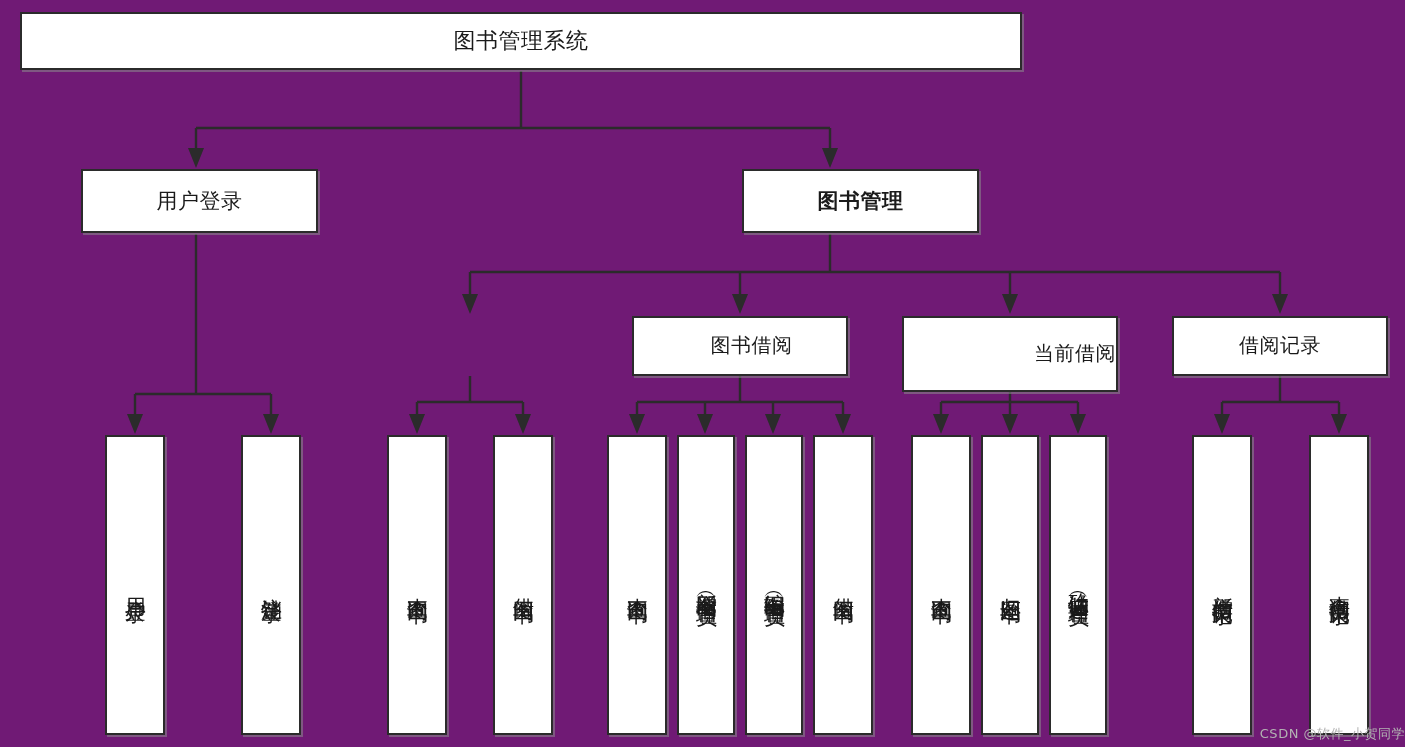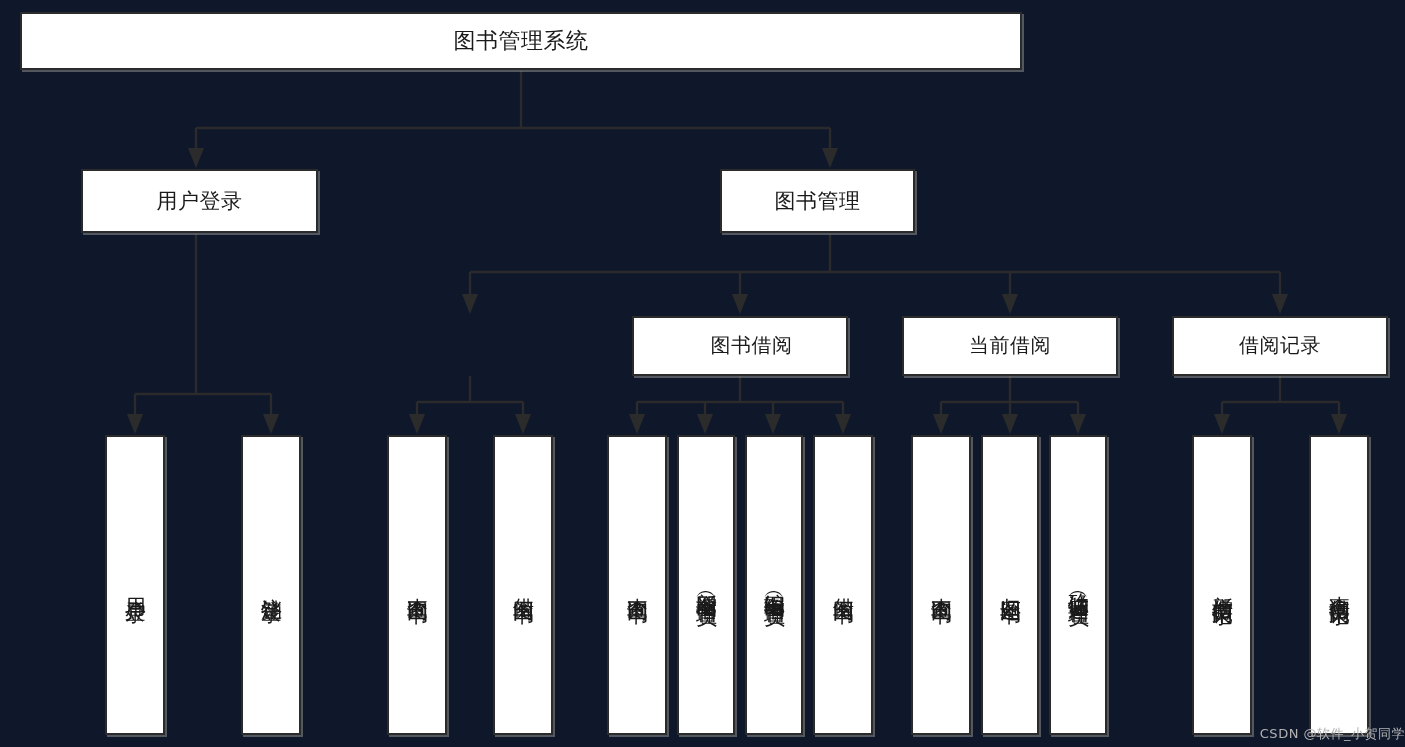--- a/index.html
+++ b/index.html
@@ -8,21 +8,21 @@
     padding: 0;
     background: #ffffff;
   }
   body {
     font-family: "DejaVu Sans", "Liberation Sans", sans-serif;
   }
   #diagram-canvas {
     position: relative;
     width: 1405px;
     height: 747px;
-    background: #0f172a;
+    background: #701a75;
     overflow: hidden;
   }
   
   #connectors {
     position: absolute;
     left: 0;
     top: 0;
     width: 1405px;
     height: 747px;
     pointer-events: none;
@@ -164,28 +164,28 @@
     <polygon points="1331,414 1347,414 1339,434"></polygon>
   </svg>
 
   <div class="node horiz root" style="left:20px; top:12px; width:1002px; height:58px;">
     <span class="node-label">图书管理系统</span>
   </div>
 
   <div class="node horiz level1" style="left:81px; top:169px; width:237px; height:64px;">
     <span class="node-label">用户登录</span>
   </div>
-  <div class="node horiz level1" style="left:720px; top:169px; width:195px; height:64px;">
+  <div class="node horiz level1" style="left:742px; top:169px; width:237px; height:64px;font-weight:bold;">
     <span class="node-label">图书管理</span>
   </div>
 
   <div class="node horiz level2" style="left:632px; top:316px; width:216px; height:60px;padding-left:23px;">
     <span class="node-label">图书借阅</span>
   </div>
-  <div class="node horiz level2" style="left:902px; top:316px; width:216px; height:60px;">
+  <div class="node horiz level2" style="left:902px; top:316px; width:216px; height:76px;justify-content:flex-end;">
     <span class="node-label">当前借阅</span>
   </div>
   <div class="node horiz level2" style="left:1172px; top:316px; width:216px; height:60px;align-items:center;">
     <span class="node-label">借阅记录</span>
   </div>
 
   <div class="node vert" style="left:105px; top:435px; width:60px; height:300px;">
     <span class="node-label">用户登录</span>
   </div>
   <div class="node vert" style="left:241px; top:435px; width:60px; height:300px;">

